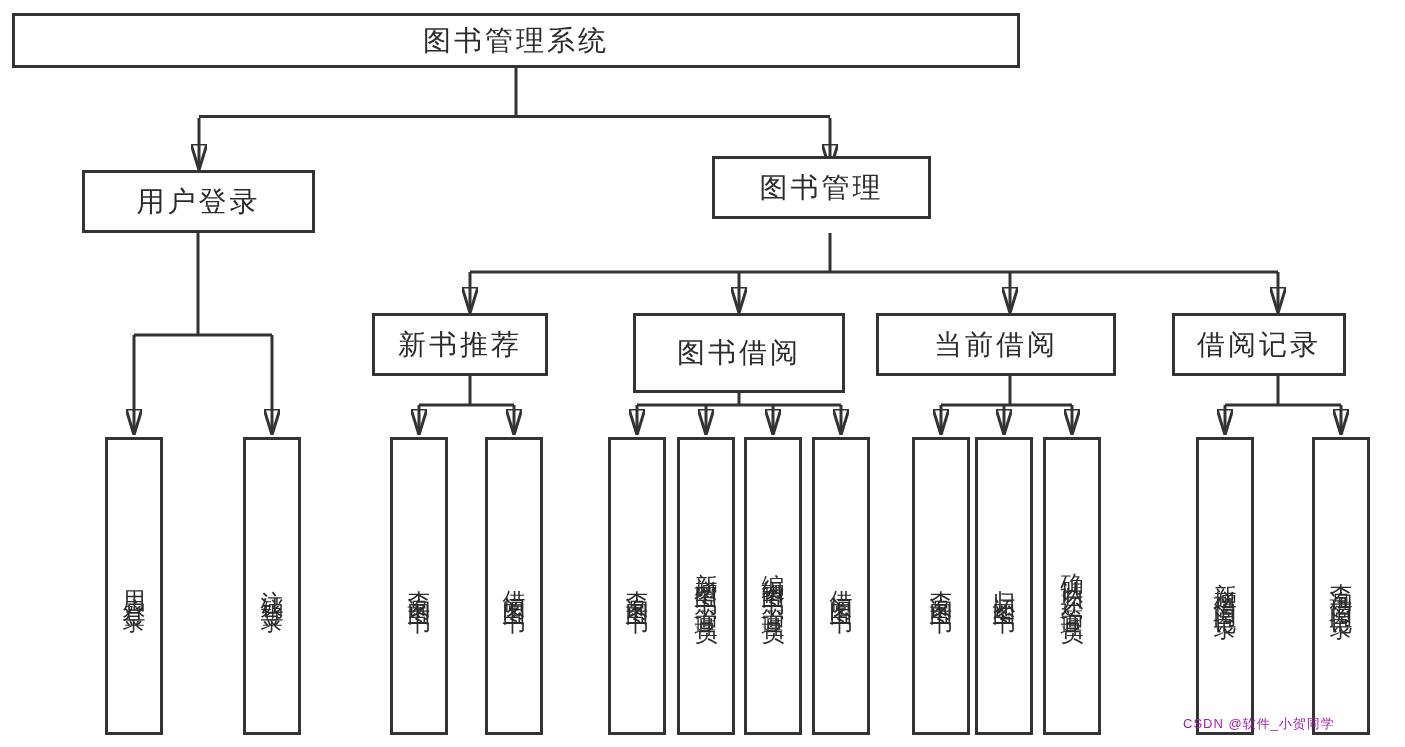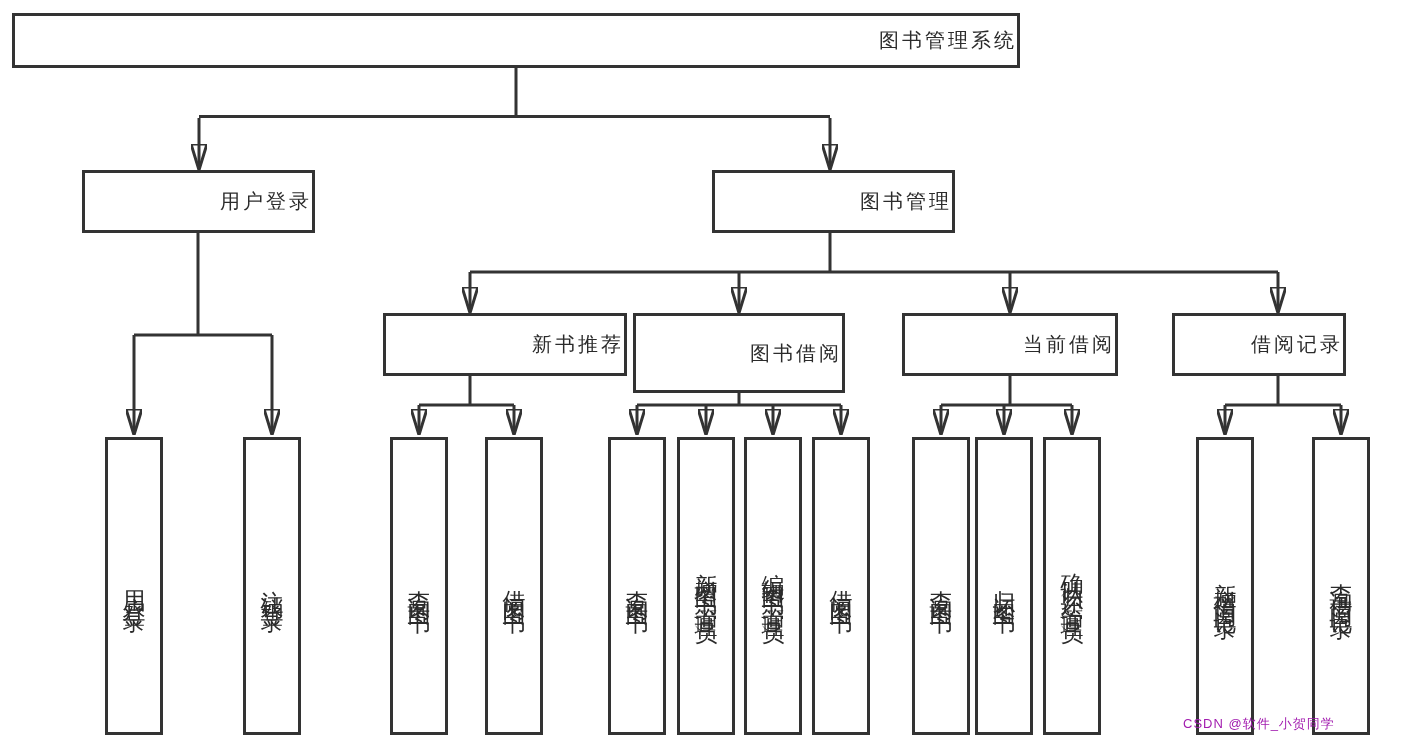--- a/index.html
+++ b/index.html
@@ -26,24 +26,23 @@
     position: absolute;
     box-sizing: border-box;
     border: 3px solid #333333;
     background: #ffffff;
     display: flex;
     align-items: center;
     justify-content: center;
     color: #2b2b2b;
   }
   .hbox {
-    font-size: 20px;
+    font-size: 28px;
     letter-spacing: 3px;
     white-space: nowrap;
-    justify-content: flex-end;
   }
   .vbox {
     writing-mode: vertical-rl;
     text-orientation: mixed;
     font-size: 23px;
     letter-spacing: 7px;
     width: 58px;
     height: 298px;
     top: 437px;
     line-height: 1;
@@ -104,31 +103,31 @@
     <line x1="1341" y1="405" x2="1341" y2="433" marker-end="url(#arrow)"></line>
   </svg>
 
   <div class="hbox" style="left:12px;top:13px;width:1008px;height:55px">
     <span>图书管理系统</span>
   </div>
 
   <div class="hbox" style="left:82px;top:170px;width:233px;height:63px">
     <span>用户登录</span>
   </div>
-  <div class="hbox" style="left:712px;top:170px;width:243px;height:63px">
+  <div class="hbox" style="left:712px;top:156px;width:219px;height:63px">
     <span>图书管理</span>
   </div>
 
-  <div class="hbox" style="left:383px;top:313px;width:244px;height:63px">
+  <div class="hbox" style="left:372px;top:313px;width:176px;height:63px">
     <span>新书推荐</span>
   </div>
   <div class="hbox" style="left:633px;top:313px;width:212px;height:80px">
     <span>图书借阅</span>
   </div>
-  <div class="hbox" style="left:902px;top:313px;width:216px;height:63px">
+  <div class="hbox" style="left:876px;top:313px;width:240px;height:63px">
     <span>当前借阅</span>
   </div>
   <div class="hbox" style="left:1172px;top:313px;width:174px;height:63px">
     <span>借阅记录</span>
   </div>
 
   <div class="vbox" style="left:105px">
     <span>用户登录</span>
   </div>
   <div class="vbox" style="left:243px">

